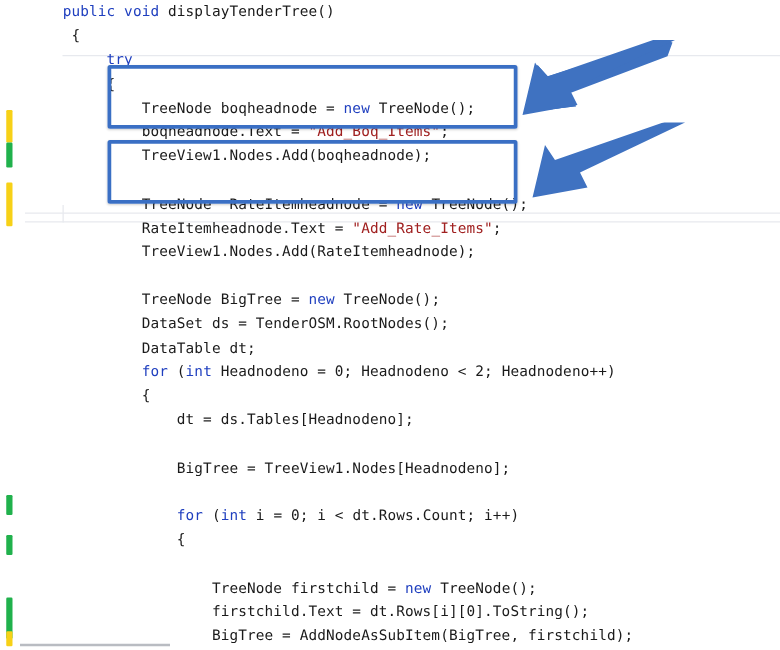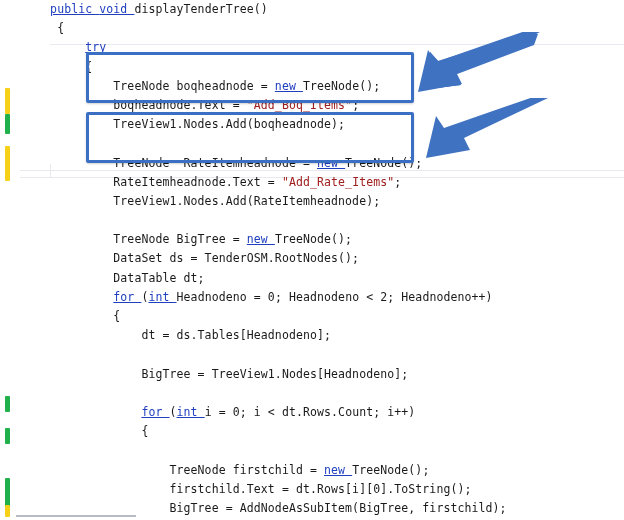--- a/index.html
+++ b/index.html
@@ -47,21 +47,21 @@
     top: 0px;
     width: 600px;
     font-size: 11.5px;
     line-height: 19.2px;
     color: #1a1a1a;
     white-space: pre;
     letter-spacing: 0.1px;
   }
   .line { height: 19.2px; }
 
-  .kw      { color: #1f3fbf; text-decoration: underline; }   
+  .kw      { color: #1f3fbf; }   
   .str     { color: #a02020; }   
   .plain   { color: #1a1a1a; }
 
   
   .callout-box {
     position: absolute;
     border: 3px solid #3a6fc4;
     border-radius: 2px;
     background: transparent;
     box-sizing: border-box;

